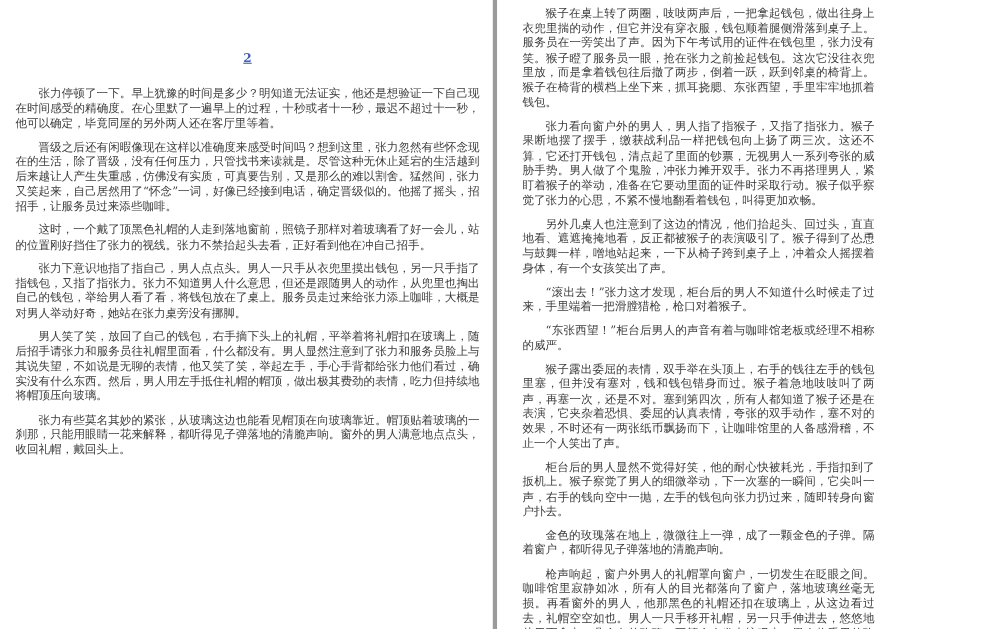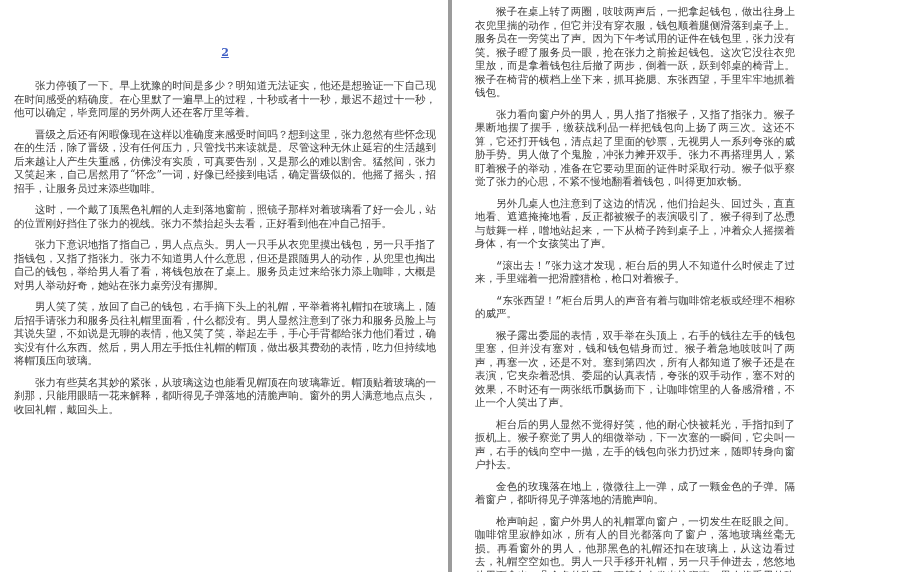--- a/index.html
+++ b/index.html
@@ -3,21 +3,21 @@
 <meta charset="utf-8">
 <style>
   html,body{margin:0;padding:0;}
   body{
     width:899px;height:572px;overflow:hidden;background:#ffffff;
     font-family:"DejaVu Serif","Liberation Serif",serif;
   }
   .spread{display:flex;width:899px;height:572px;background:#ffffff;}
   .page{background:#ffffff;box-sizing:border-box;color:#3b3b3b;flex:none;}
   .page-left{width:448px;padding:0 12px 0 14px;}
-  .page-right{width:370px;padding:6px 27px 0 23px;font-family:Liberation Mono, monospace;}
+  .page-right{width:370px;padding:6px 27px 0 23px;}
   .divider{width:4px;height:572px;background:#9b9b9b;flex:none;}
   .page-number{
     display:block;margin:46px auto 20px auto;width:100%;
     text-align:center;font-size:11px;font-weight:bold;
     color:#3f5ec4;text-decoration:underline;cursor:pointer;
   }
   p.para{
     font-size:10.5px;line-height:13.5px;margin:0 0 8px 0;
     text-align:justify;text-align-last:left;text-indent:2em;
     word-break:break-all;

